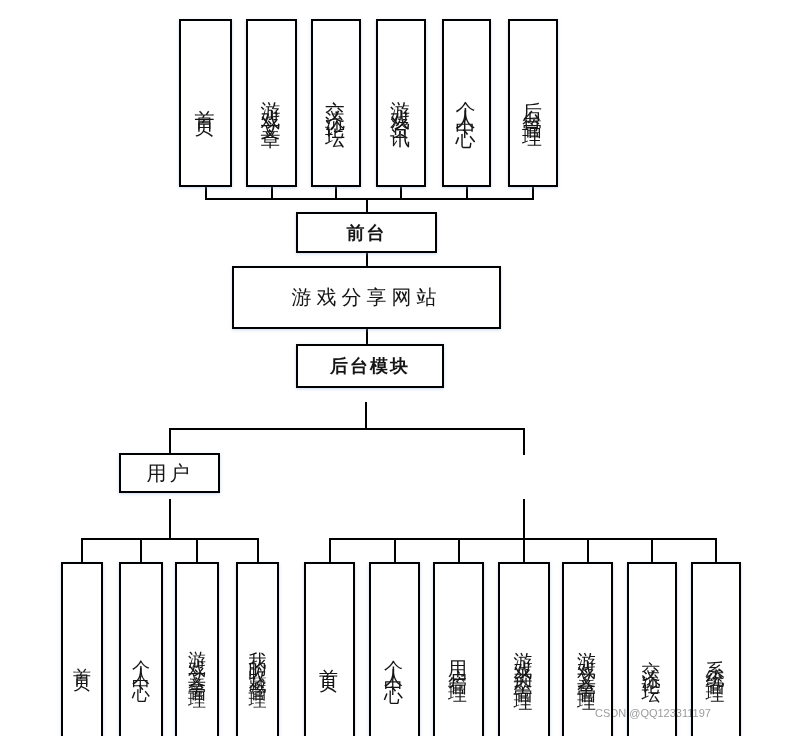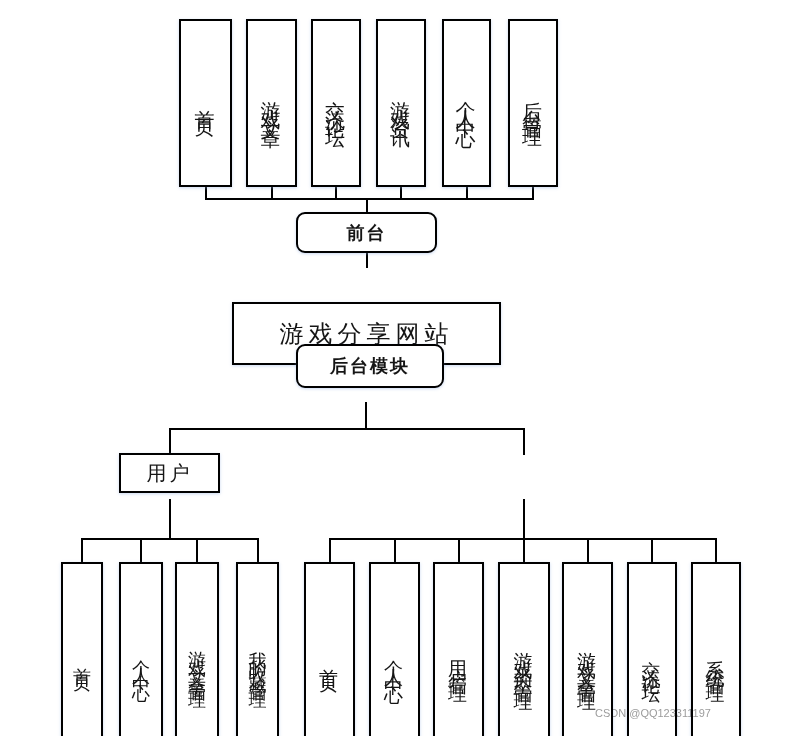--- a/index.html
+++ b/index.html
@@ -39,24 +39,23 @@
   }
   
   .r1 { top: 19px; height: 168px; font-size: 20px; }
   .r1 span { letter-spacing: 9px; }
   
   .boldnode {
     font-family: "DejaVu Sans", "Liberation Sans", sans-serif;
     font-weight: bold;
     font-size: 18px;
     letter-spacing: 2px;
-    border-radius: 9px;
   }
   
-  .rootnode { font-size: 24px; letter-spacing: 5px; margin-top: 36px; }
+  .rootnode { font-size: 20px; letter-spacing: 5px; }
   
   .role { font-size: 20px; letter-spacing: 3px; }
   
   .bl { top: 562px; height: 198px; font-size: 18px; }
   .bl span { letter-spacing: 8px; }
   .br { top: 562px; height: 198px; font-size: 19px; }
   .br span { letter-spacing: 8px; }
   .watermark {
     position: absolute;
     left: 595px;

